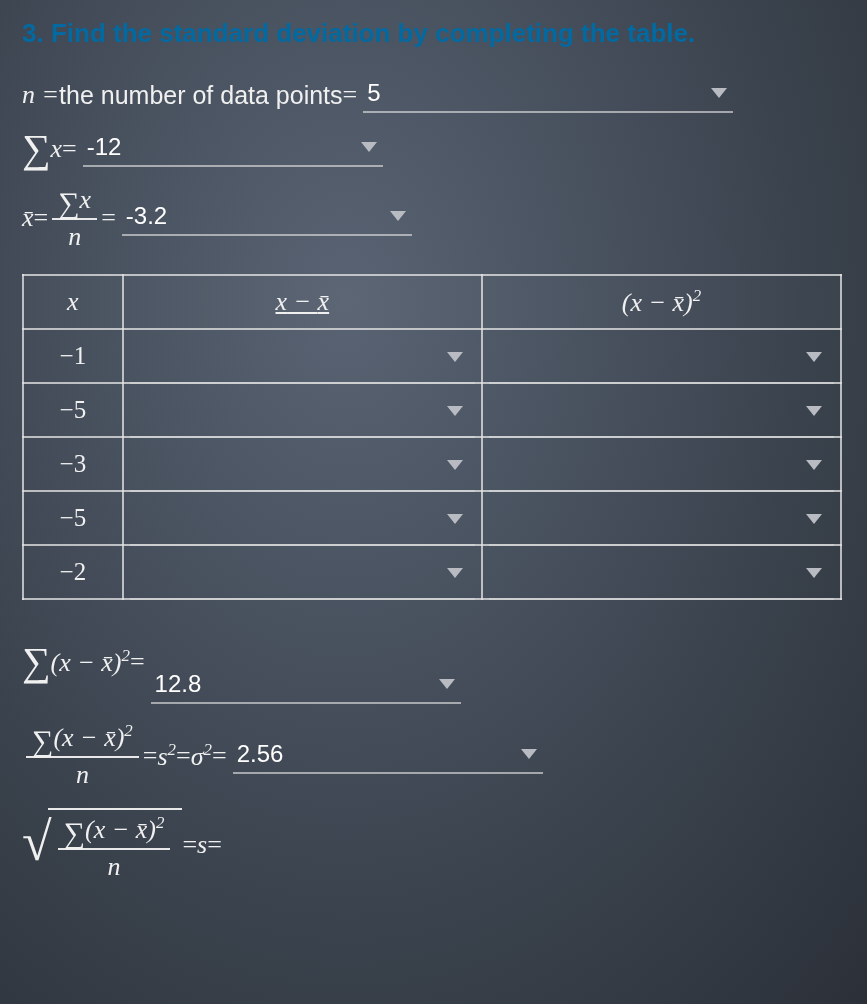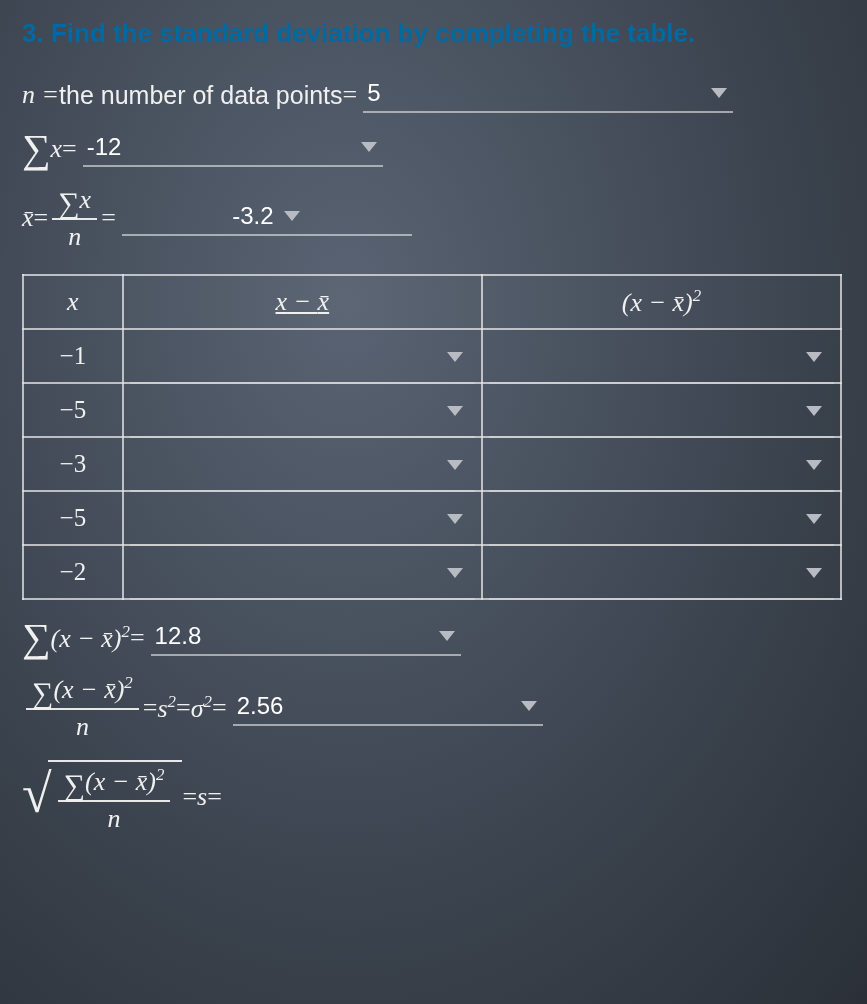--- a/index.html
+++ b/index.html
@@ -144,21 +144,21 @@
 <div class="row" style="margin-bottom:22px;">
   <span class="italic">x̄</span>
   <span> = </span>
   <span class="frac">
     <span class="num">
       <span class="sigma" style="font-size:30px;">∑</span><span class="italic">x</span>
     </span>
     <span class="den italic">n</span>
   </span>
   <span> = </span>
-  <span class="input-line" style="width:290px;justify-content:center;">
+  <span class="input-line" style="width:290px;">
     <span class="val">-3.2</span>
     <span class="chev"></span>
   </span>
 </div>
 
 <table class="data">
   <thead>
     <tr>
       <th class="col-x">x</th>
       <th class="col-d">
@@ -245,21 +245,21 @@
           </div>
         </td>
       </tr>
     </tbody>
 </table>
 
 <div class="row">
   <span class="sigma">∑</span>
   <span class="italic">(x − x̄)<sup>2</sup></span>
   <span> = </span>
-  <span class="input-line" style="width:310px;">
+  <span class="input-line" style="width:310px;margin-top:48px;">
     <span class="val">12.8</span>
     <span class="chev"></span>
   </span>
 </div>
 
 <div class="row">
   <span class="frac">
     <span class="num">
       <span class="sigma" style="font-size:30px;">∑</span><span class="italic">(x − x̄)<sup>2</sup></span>
     </span>

